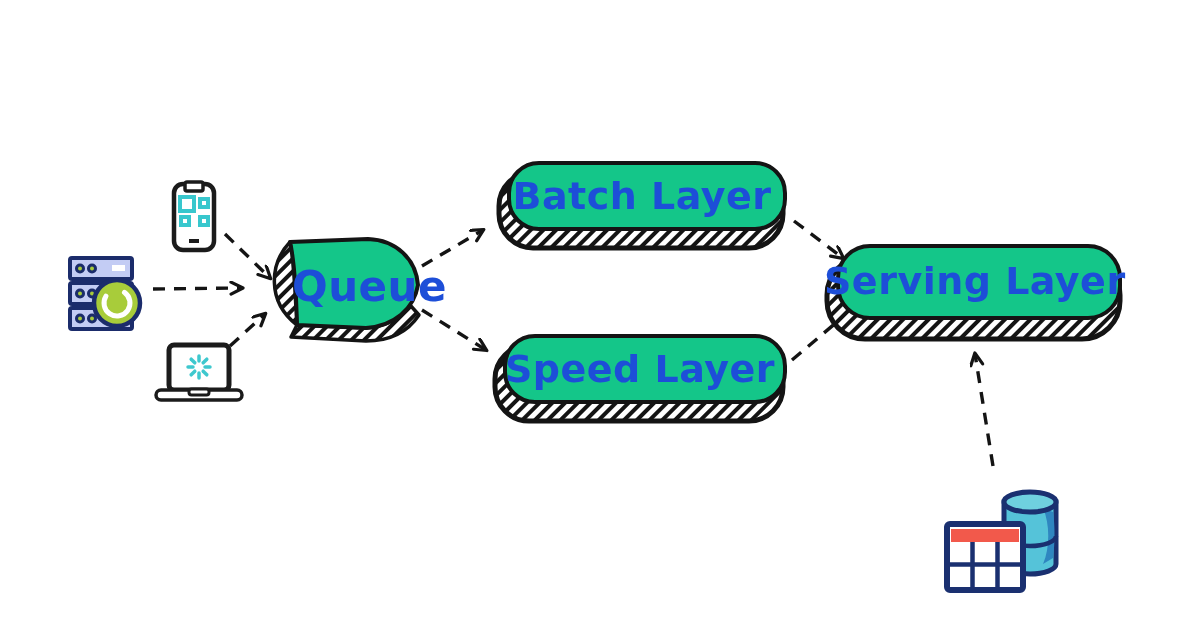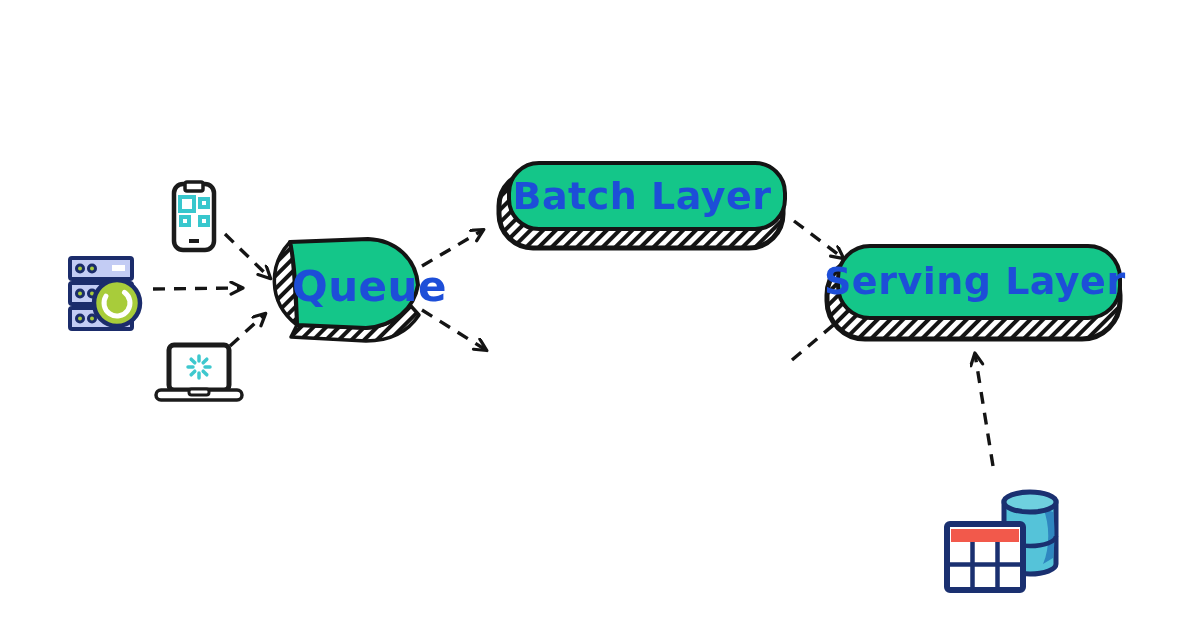--- a/index.html
+++ b/index.html
@@ -145,20 +145,33 @@
           <rect width="9" height="9" fill="#ffffff"></rect>
           <rect width="4" height="9" fill="#141414"></rect>
         </pattern>
       </defs>
       <rect x="3" y="12" width="284" height="76" rx="34" fill="url(#hatchB)" stroke="#141414" stroke-width="5"></rect>
       <rect x="13" y="3" width="276" height="66" rx="30" style="fill:var(--node-green,#14C689)" stroke="#141414" stroke-width="4"></rect>
     </svg>
     <span class="node-label pill-label">Batch Layer</span>
   </div>
 
+  <div class="node speed" style="left:492px;top:333px;width:296px;height:92px;">
+    <svg width="296" height="92" viewBox="0 0 296 92">
+      <defs>
+        <pattern id="hatchS" width="9" height="9" patternUnits="userSpaceOnUse" patternTransform="rotate(45)">
+          <rect width="9" height="9" fill="#ffffff"></rect>
+          <rect width="4" height="9" fill="#141414"></rect>
+        </pattern>
+      </defs>
+      <rect x="3" y="12" width="288" height="76" rx="34" fill="url(#hatchS)" stroke="#141414" stroke-width="5"></rect>
+      <rect x="13" y="3" width="280" height="66" rx="30" style="fill:var(--node-green,#14C689)" stroke="#141414" stroke-width="4"></rect>
+    </svg>
+    <span class="node-label pill-label">Speed Layer</span>
+  </div>
 
   <div class="node serving" style="left:824px;top:243px;width:300px;height:102px;">
     <svg width="300" height="102" viewBox="0 0 300 102">
       <defs>
         <pattern id="hatchV" width="9" height="9" patternUnits="userSpaceOnUse" patternTransform="rotate(45)">
           <rect width="9" height="9" fill="#ffffff"></rect>
           <rect width="4" height="9" fill="#141414"></rect>
         </pattern>
       </defs>
       <rect x="3" y="14" width="293" height="82" rx="38" fill="url(#hatchV)" stroke="#141414" stroke-width="5"></rect>

